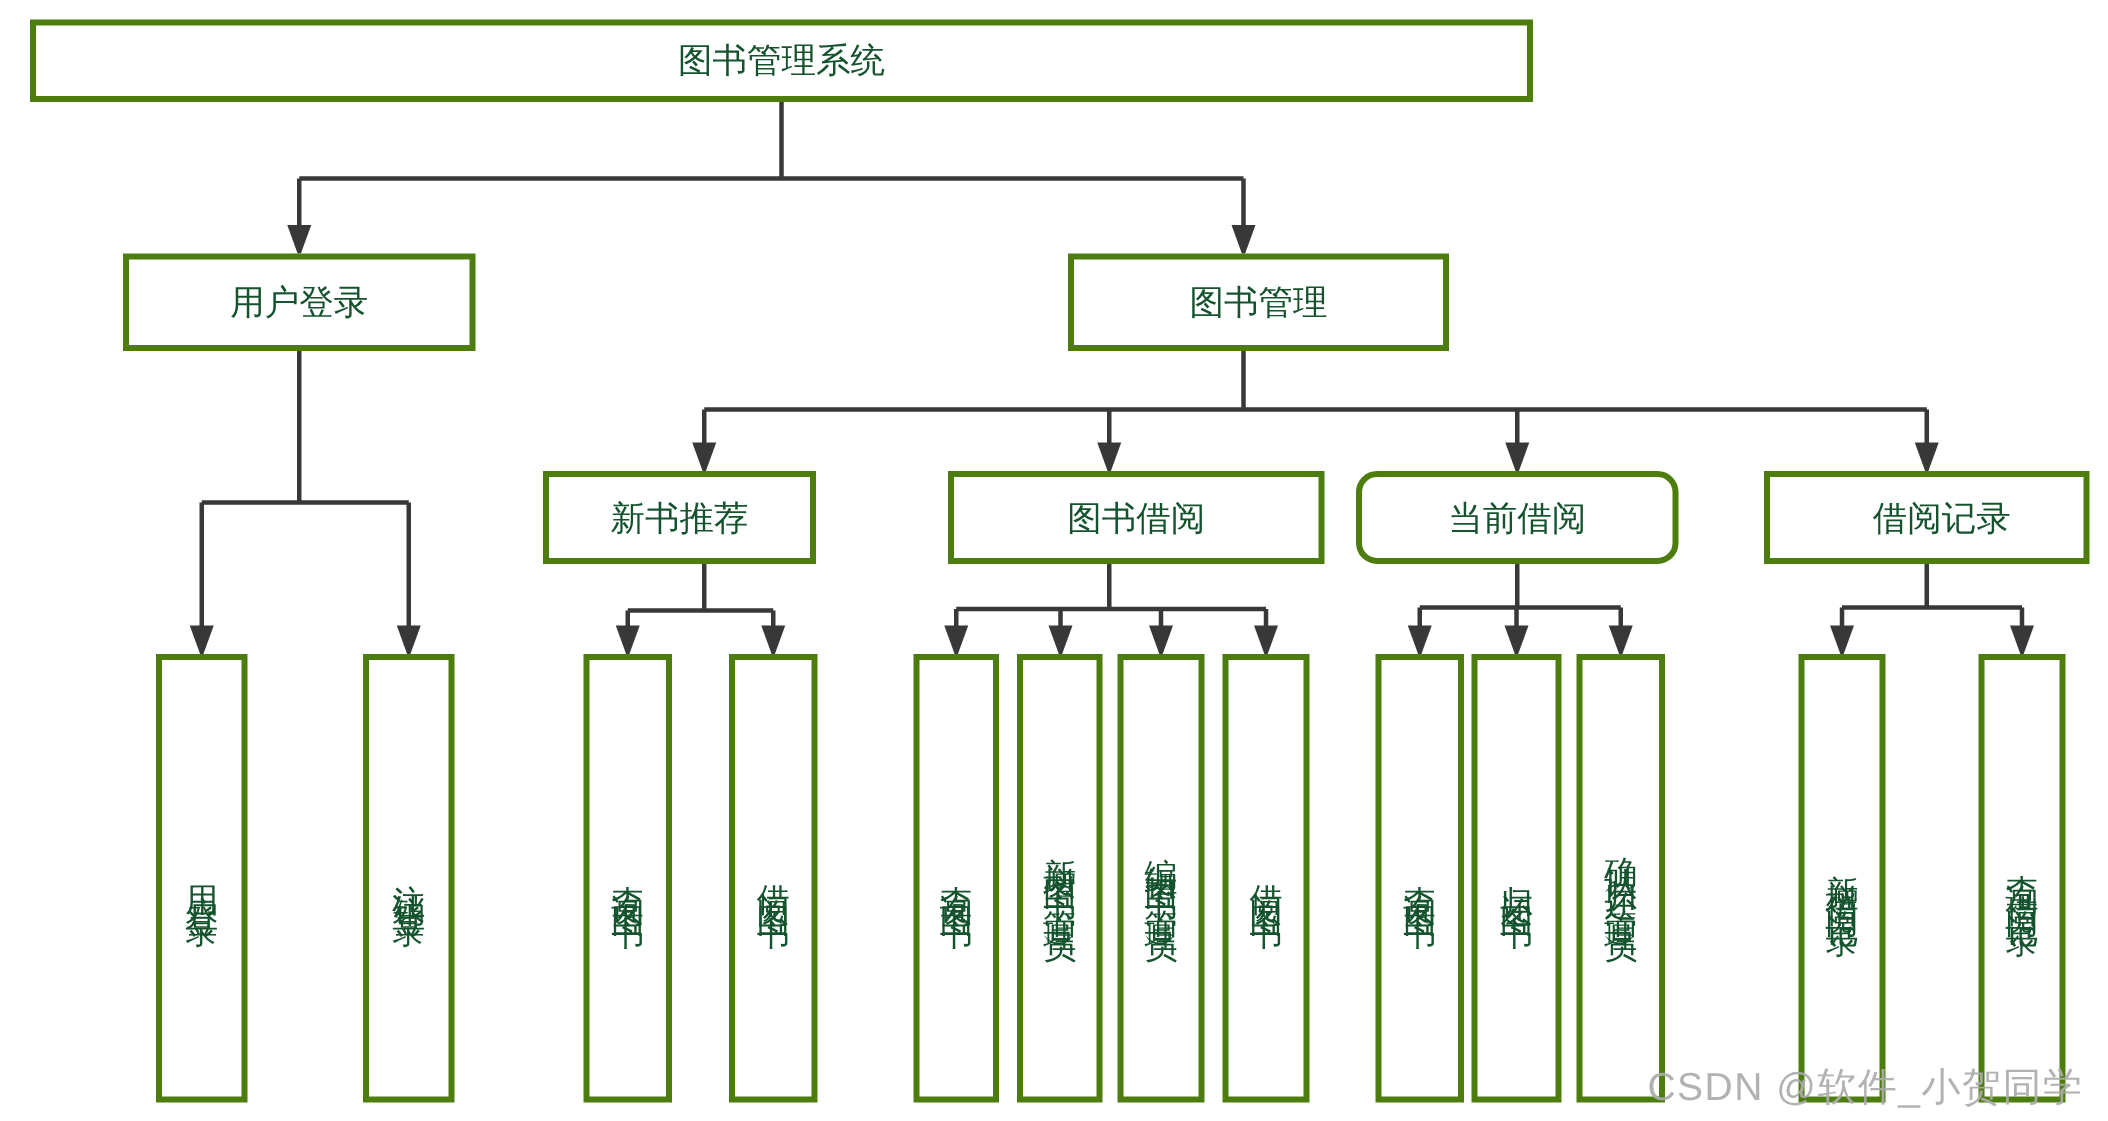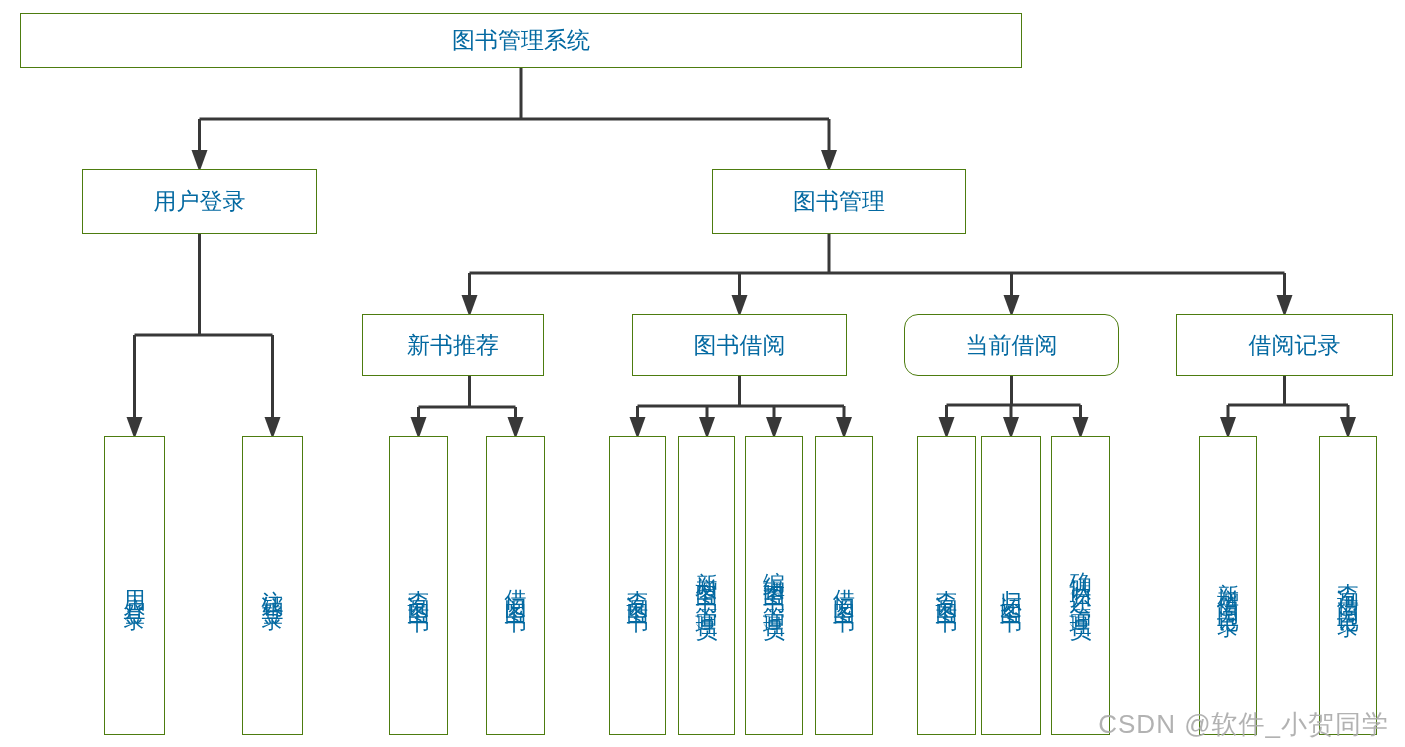--- a/index.html
+++ b/index.html
@@ -7,23 +7,23 @@
     position:relative;
     width:1405px;height:747px;
     background:#ffffff;
     font-family:"Liberation Sans","DejaVu Sans",sans-serif;
     overflow:hidden;
   }
   #connectors{position:absolute;left:0;top:0;z-index:1;}
   .node{
     position:absolute;
     box-sizing:border-box;
-    border:1px solid #4d7c0f;
+    border:4px solid #4d7c0f;
     background:#ffffff;
-    color:#0369a1;
+    color:#14532d;
     display:flex;align-items:center;justify-content:center;
     z-index:2;
     font-size:23px;
     line-height:1;
     white-space:nowrap;
   }
   .leaf{
     writing-mode:vertical-rl;
     text-orientation:mixed;
     font-size:22px;
@@ -78,21 +78,21 @@
       <polygon points="1340,417 1356,417 1348,439"></polygon>
     </g>
   </svg>
 
   <div class="node" style="left:20px;top:13px;width:1002px;height:55px;">图书管理系统</div>
 
   <div class="node" style="left:82px;top:169px;width:235px;height:65px;">用户登录</div>
   <div class="node" style="left:712px;top:169px;width:254px;height:65px;">图书管理</div>
 
   <div class="node" style="left:362px;top:314px;width:182px;height:62px;">新书推荐</div>
-  <div class="node" style="left:632px;top:314px;width:215px;height:62px;">图书借阅</div>
+  <div class="node" style="left:632px;top:314px;width:251px;height:62px;">图书借阅</div>
   <div class="node" style="left:904px;top:314px;width:215px;height:62px;border-radius:14px;">当前借阅</div>
   <div class="node" style="left:1176px;top:314px;width:217px;height:62px;padding-left:20px;">借阅记录</div>
 
   <div class="node leaf" style="left:104px;top:436px;width:61px;height:299px;">用户登录</div>
   <div class="node leaf" style="left:242px;top:436px;width:61px;height:299px;">注销登录</div>
 
   <div class="node leaf" style="left:389px;top:436px;width:59px;height:299px;">查询图书</div>
   <div class="node leaf" style="left:486px;top:436px;width:59px;height:299px;">借阅图书</div>
 
   <div class="node leaf" style="left:609px;top:436px;width:57px;height:299px;">查询图书</div>

